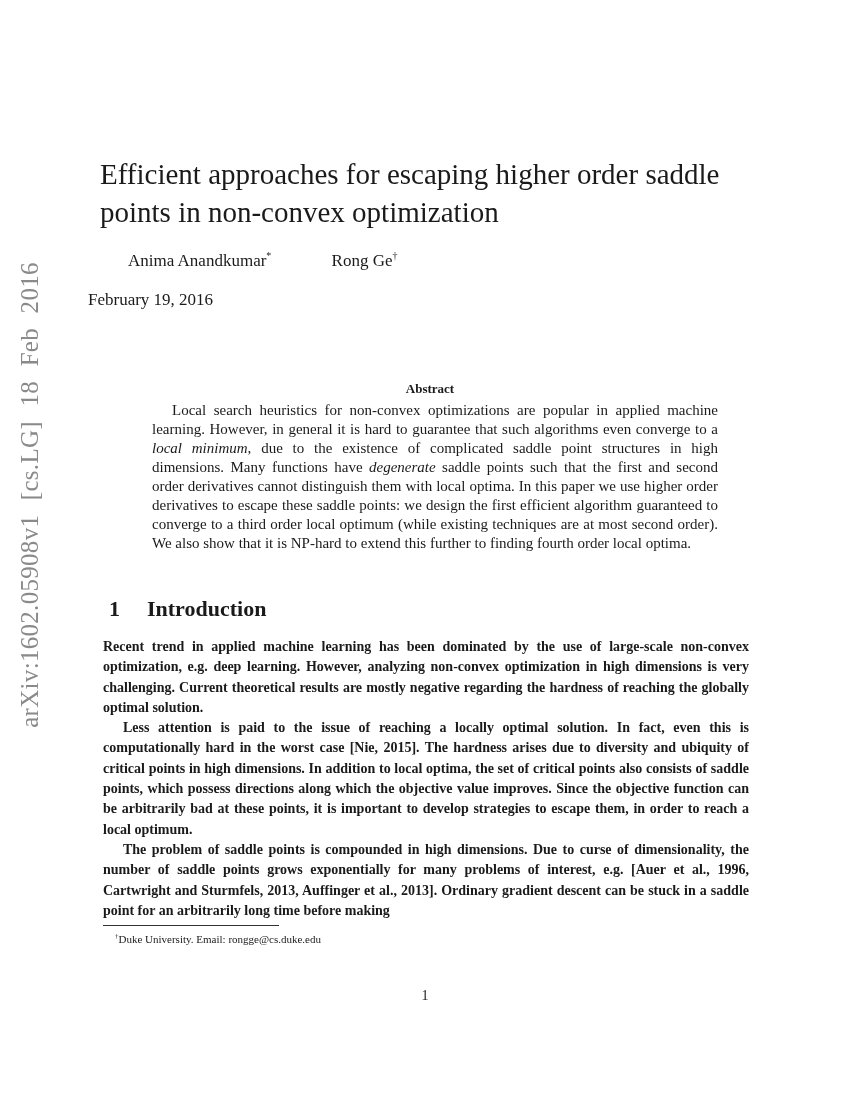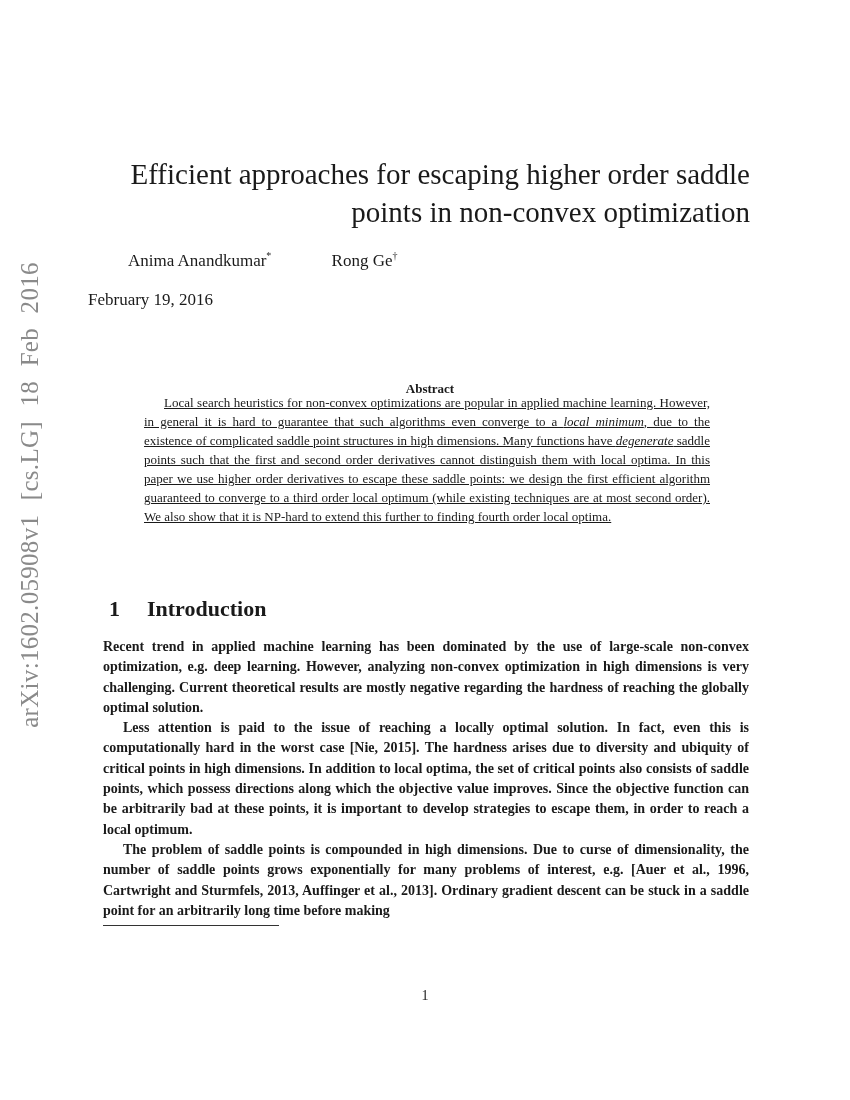--- a/index.html
+++ b/index.html
@@ -2,31 +2,31 @@
 <html><head>
 <meta charset="utf-8">
 <style>
   html, body { margin: 0; padding: 0; background: #ffffff; }
   body { width: 850px; height: 1100px; position: relative; overflow: hidden;
          font-family: "Liberation Serif", "DejaVu Serif", serif; color: #1a1a1a; }
   .arxiv-stamp { position: absolute; left: 10px; top: 295px; width: 40px; height: 400px; }
   .arxiv-stamp span { position: absolute; left: 50%; top: 50%;
     transform: translate(-50%, -50%) rotate(-90deg); white-space: nowrap;
     font-size: 25px; color: #8a8a8a; letter-spacing: 0.3px; word-spacing: 8px; }
-  .title { position: absolute; left: 100px; width: 650px; top: 155px; text-align: right;
+  .title { position: absolute; left: 100px; width: 650px; top: 155px; text-align: left;
            font-size: 29px; line-height: 38px; font-weight: normal; margin: 0; }
   .authors { position: absolute; left: 100px; width: 650px; top: 250px; text-align: left;
              font-size: 17px; }
   .authors .author { display: inline-block; margin: 0 28px; }
   .authors sup { font-size: 10px; }
   .date { position: absolute; left: 88px; width: 650px; top: 290px; text-align: left; font-size: 17px; }
   .abstract-title { position: absolute; left: 140px; width: 580px; top: 381px; text-align: center;
                     font-weight: bold; font-size: 13px; }
-  .abstract { position: absolute; left: 144px; width: 566px; top: 393px; font-size: 13px;
-              line-height: 19px; text-align: justify; margin: 0; text-decoration: underline; }
+  .abstract { position: absolute; left: 144px; width: 566px; top: 393px; font-size: 15px;
+              line-height: 19px; text-align: justify; margin: 8px; }
   .abstract p { margin: 0; text-indent: 20px; }
   .section-heading { position: absolute; left: 103px; top: 590px; font-size: 22px; font-weight: bold; margin: 6px; }
   .section-heading .num { display: inline-block; width: 38px; }
   .body-text { position: absolute; left: 103px; width: 646px; top: 637px; font-size: 14px;
                line-height: 20.3px; text-align: justify; font-weight: bold; }
   .body-text p { margin: 0; }
   .body-text p + p { text-indent: 20px; }
   .footnote-rule { position: absolute; left: 103px; top: 925px; width: 176px; height: 0;
                    border-top: 1px solid #333; }
   .footnotes { position: absolute; left: 115px; top: 929px; font-size: 11px; line-height: 15px; }
@@ -57,15 +57,16 @@
 <h2 class="section-heading"><span class="num">1</span><span>Introduction</span></h2>
 
 <div class="body-text">
   <p>Recent trend in applied machine learning has been dominated by the use of large-scale non-convex optimization, e.g. deep learning. However, analyzing non-convex optimization in high dimensions is very challenging. Current theoretical results are mostly negative regarding the hardness of reaching the globally optimal solution.</p>
   <p>Less attention is paid to the issue of reaching a locally optimal solution. In fact, even this is computationally hard in the worst case [Nie, 2015]. The hardness arises due to diversity and ubiquity of critical points in high dimensions. In addition to local optima, the set of critical points also consists of saddle points, which possess directions along which the objective value improves. Since the objective function can be arbitrarily bad at these points, it is important to develop strategies to escape them, in order to reach a local optimum.</p>
   <p>The problem of saddle points is compounded in high dimensions. Due to curse of dimensionality, the number of saddle points grows exponentially for many problems of interest, e.g. [Auer et al., 1996, Cartwright and Sturmfels, 2013, Auffinger et al., 2013]. Ordinary gradient descent can be stuck in a saddle point for an arbitrarily long time before making</p>
 </div>
 
 <div class="footnote-rule"></div>
 <div class="footnotes">
+  <div><sup>†</sup><span>Duke University. Email: rongge@cs.duke.edu</span></div>
 </div>
 
 <div class="page-number">1</div>
 
 </body></html>

